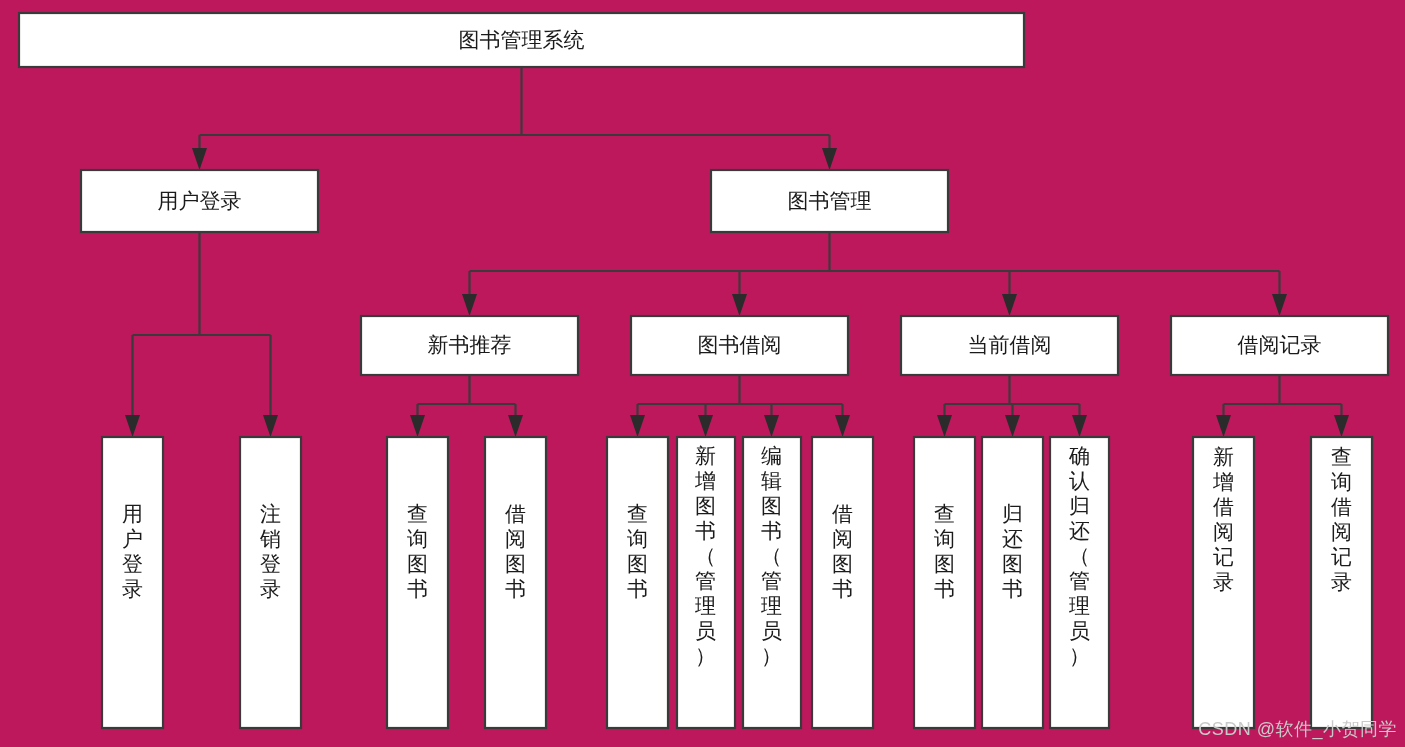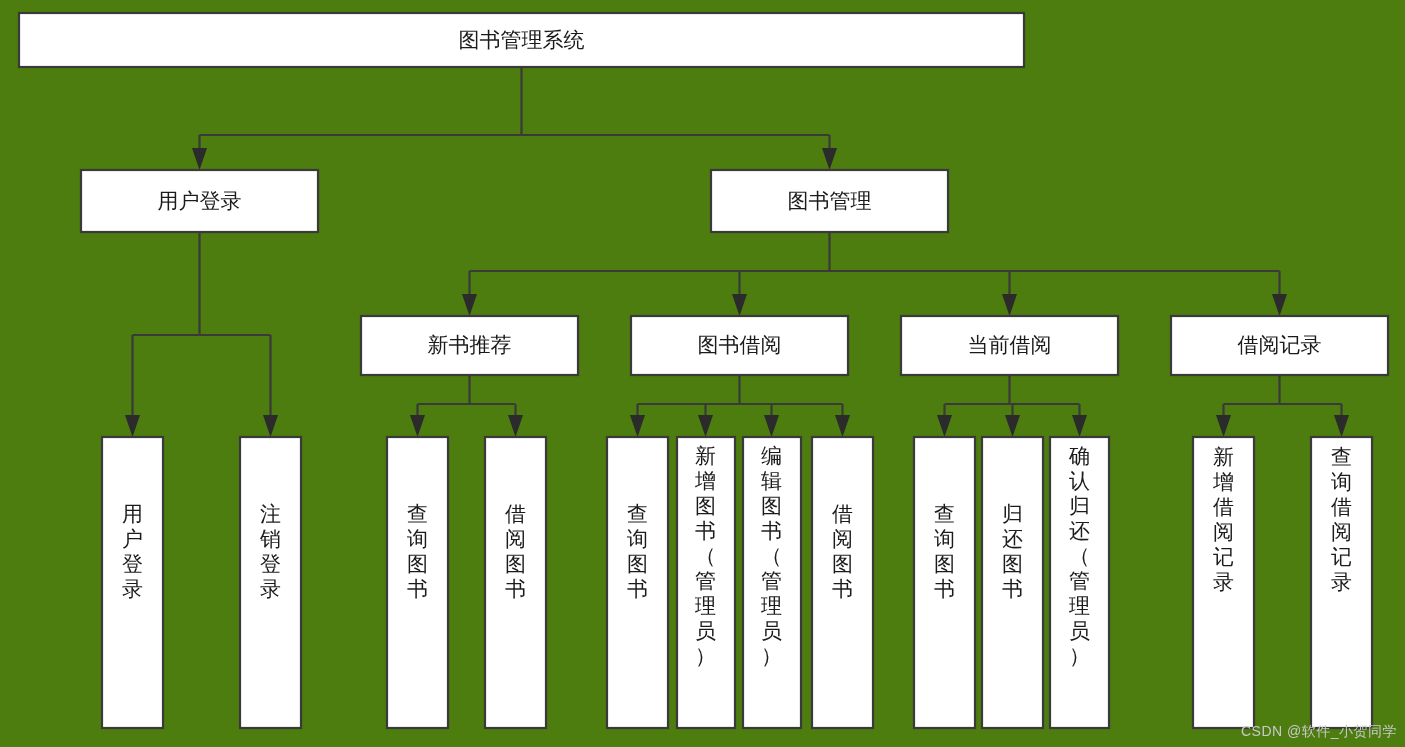--- a/index.html
+++ b/index.html
@@ -7,21 +7,21 @@
     padding: 0;
     background: #ffffff;
   }
   body {
     font-family: "Liberation Sans", "DejaVu Sans", sans-serif;
   }
   #stage {
     position: relative;
     width: 1405px;
     height: 747px;
-    background: #4d7c0f;
+    background: #be185d;
     overflow: hidden;
   }
   svg#diagram {
     position: absolute;
     left: 0;
     top: 0;
     width: 1405px;
     height: 747px;
     display: block;
   }
@@ -54,21 +54,21 @@
   }
   .arrow-head {
     fill: #2b2b2b;
     stroke: none;
   }
   .watermark {
     position: absolute;
     right: 8px;
     bottom: 6px;
     color: #c9c9c9;
-    font-size: 14px;
+    font-size: 18px;
     font-family: "Liberation Sans", "DejaVu Sans", sans-serif;
     letter-spacing: 0.5px;
     user-select: none;
     pointer-events: none;
   }
 </style>
 </head>
 <body>
 
 <div id="stage">

